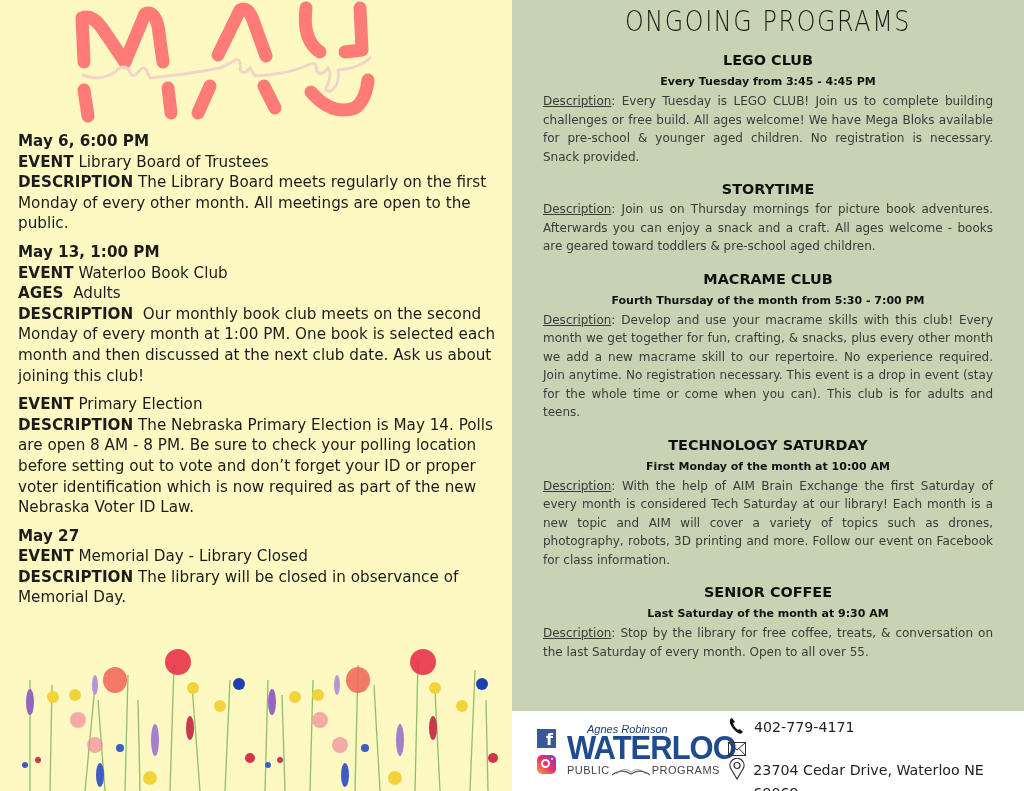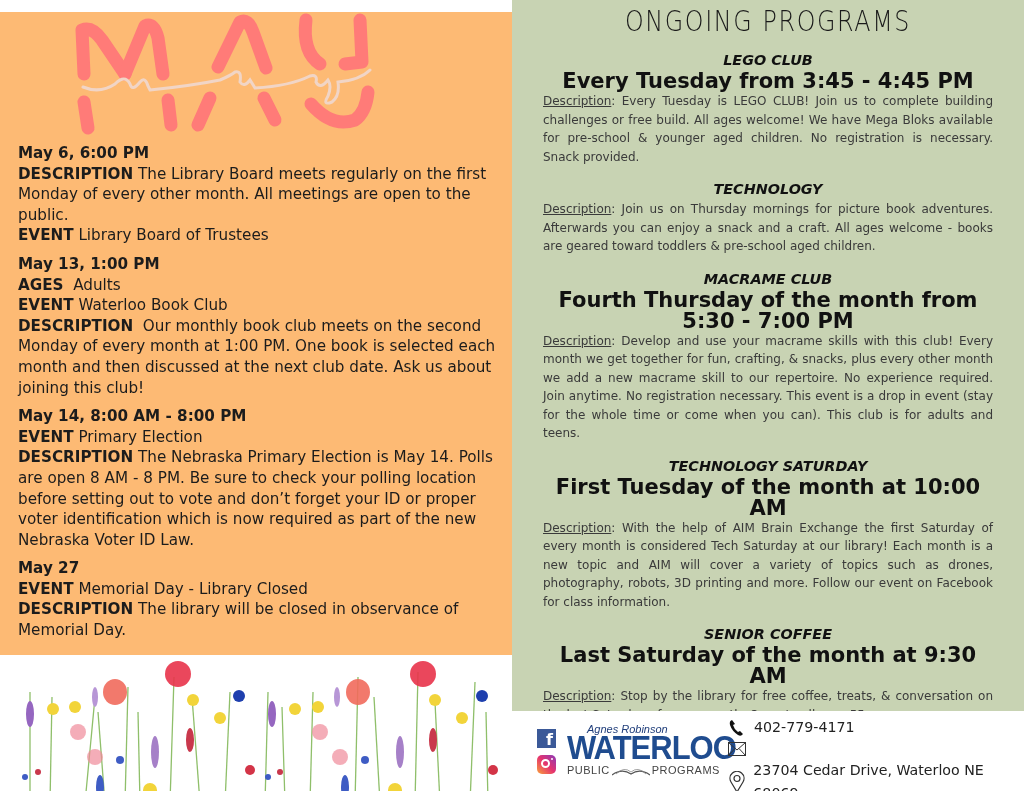--- a/index.html
+++ b/index.html
@@ -1,56 +1,56 @@
 <!DOCTYPE html>
 <html><head>
 <meta charset="utf-8">
 <style>
   * { box-sizing: border-box; margin: 0; padding: 0; }
   html, body { width: 1024px; height: 791px; background: #ffffff; overflow: hidden; }
   body { position: relative; font-family: "DejaVu Sans", "Liberation Sans", sans-serif; color: #1a1a1a; }
 
   
-  .left { position: absolute; left: 0; top: 12px; width: 512px; height: 643px; background: #fdba74; }
+  .left { position: absolute; left: 0; top: 0; width: 512px; height: 791px; background: #fef9c3; }
   .may-title { position: absolute; left: 70px; top: 0; width: 310px; height: 125px; }
   .events { position: absolute; left: 18px; top: 131px; width: 485px; font-size: 15.2px; line-height: 20.6px; color: #1c1c1c; }
   .event { margin-bottom: 8px; }
   .event .date { font-weight: bold; }
   .event .lbl { font-weight: bold; }
   .flowers { position: absolute; left: 10px; top: 640px; width: 492px; height: 151px; }
 
   
   .right { position: absolute; left: 512px; top: 0; width: 548px; height: 711px; background: #c8d3b3; padding-left: 48px; }
   .programs-title { position: absolute; left: 0; top: 4px; width: 512px; text-align: center;
     font-family: "DejaVu Sans", sans-serif; font-weight: 200; font-size: 29px; letter-spacing: 2px;
     color: #1a1a1a; transform: scaleX(0.82); transform-origin: center; }
   .programs { position: absolute; left: 31px; top: 50px; width: 450px; }
   .program { margin-bottom: 13px; }
-  .program .name { text-align: center; font-weight: bold; font-size: 14.4px; line-height: 21px; color: #111; font-style: italic; }
-  .program .when { text-align: center; font-weight: bold; font-size: 21px; line-height: 21px; color: #111; }
+  .program .name { text-align: center; font-weight: bold; font-size: 14.4px; line-height: 21px; color: #111; }
+  .program .when { text-align: center; font-weight: bold; font-size: 11px; line-height: 21px; color: #111; }
   .program .desc { font-size: 12px; line-height: 18.5px; color: #3a3a3a; text-align: justify; }
   .program .desc .dlabel { text-decoration: underline; }
 
   
   .footer { position: absolute; left: 512px; top: 711px; width: 512px; height: 80px; background: #fff; }
   .social { position: absolute; left: 25px; top: 18px; width: 20px; }
   .fb { width: 19px; height: 19px; background: #3b5998; color: #fff; font-weight: bold; font-size: 16px;
     line-height: 21px; text-align: right; padding-right: 3px; font-family: "DejaVu Sans", sans-serif; }
   .ig { width: 19px; height: 19px; margin-top: 7px; border-radius: 5px;
     background: linear-gradient(45deg, #f9a13a 0%, #e5336e 50%, #8a3ab9 100%); position: relative; }
   .ig::before { content: ""; position: absolute; left: 4px; top: 4px; width: 9px; height: 9px; border: 2px solid #fff; border-radius: 50%; box-sizing: border-box; }
   .ig::after { content: ""; position: absolute; right: 3px; top: 3px; width: 2px; height: 2px; background: #fff; border-radius: 50%; }
   .logo { position: absolute; left: 55px; top: 12px; width: 145px; height: 60px; }
   .logo .agnes { font-family: Liberation Sans, sans-serif; font-style: italic; font-size: 11px; color: #1f3d7a; margin-left: 20px; line-height: 12px; }
   .logo .waterloo { font-family: "Liberation Sans", sans-serif; font-weight: bold; font-size: 31px; color: #1f4c8f;
     letter-spacing: -1px; line-height: 28px; transform: scaleY(1.05); }
   .logo .pl { display: flex; align-items: center; font-family: "Liberation Sans", sans-serif; font-size: 11px; color: #444; letter-spacing: 0.5px; line-height: 14px; }
   .logo .pl .book { display: inline-block; width: 38px; height: 10px; margin: 0 2px; position: relative; }
   .contacts { position: absolute; left: 215px; top: 5px; font-size: 14.2px; line-height: 23px; color: #222; }
-  .contact { display: flex; align-items: center; }
+  .contact { display: flex; }
   .contact .ic { width: 20px; height: 20px; margin-right: 7px; display: inline-flex; align-items: center; justify-content: center; }
 </style>
 </head>
 <body>
 
 <div class="left">
   <svg class="may-title" viewBox="0 0 310 125">
     <g stroke="#ff7b78" stroke-width="13" fill="none" stroke-linecap="round" stroke-linejoin="round">
 
       <path d="M14 62 L12 18 Q22 14 32 28 L55 62"></path>
@@ -65,31 +65,30 @@
       <path d="M236 8 Q232 40 250 52"></path>
       <path d="M290 8 L292 50 L275 52"></path>
       <path d="M241 92 Q262 116 285 108 Q296 100 298 80"></path>
     </g>
     <path d="M13 75 Q30 82 45 72 Q55 62 60 72 Q62 80 70 70 Q75 64 78 74 L80 78 Q120 74 150 68 Q160 64 165 60 Q172 58 170 70 Q174 76 180 68 L185 76 Q220 74 240 64 Q248 62 246 70 Q250 78 258 68 Q262 74 258 84 Q252 94 262 90 Q270 84 268 70 Q290 68 300 58" stroke="#f1d5c6" stroke-width="3" fill="none" stroke-linecap="round"></path>
   </svg>
 
   <div class="events">
     <div class="event">
       <div class="date">May 6, 6:00 PM</div>
+      <div><span class="lbl">EVENT</span> <span>Library Board of Trustees</span></div>
       <div><span class="lbl">DESCRIPTION</span> <span>The Library Board meets regularly on the first Monday of every other month. All meetings are open to the public.</span></div>
-      <div><span class="lbl">EVENT</span> <span>Library Board of Trustees</span></div>
     </div>
     <div class="event">
       <div class="date">May 13, 1:00 PM</div>
+      <div><span class="lbl">EVENT</span> <span>Waterloo Book Club</span></div>
       <div><span class="lbl">AGES</span>&nbsp; <span>Adults</span></div>
-      <div><span class="lbl">EVENT</span> <span>Waterloo Book Club</span></div>
       <div><span class="lbl">DESCRIPTION</span>&nbsp; <span>Our monthly book club meets on the second Monday of every month at 1:00 PM. One book is selected each month and then discussed at the next club date. Ask us about joining this club!</span></div>
     </div>
     <div class="event">
-      <div class="date">May 14, 8:00 AM - 8:00 PM</div>
       <div><span class="lbl">EVENT</span> <span>Primary Election</span></div>
       <div><span class="lbl">DESCRIPTION</span> <span>The Nebraska Primary Election is May 14. Polls are open 8 AM - 8 PM. Be sure to check your polling location before setting out to vote and don’t forget your ID or proper voter identification which is now required as part of the new Nebraska Voter ID Law.</span></div>
     </div>
     <div class="event">
       <div class="date">May 27</div>
       <div><span class="lbl">EVENT</span> <span>Memorial Day - Library Closed</span></div>
       <div><span class="lbl">DESCRIPTION</span> <span>The library will be closed in observance of Memorial Day.</span></div>
     </div>
   </div>
 
@@ -159,31 +158,31 @@
 
 <div class="right">
   <div class="programs-title">ONGOING PROGRAMS</div>
   <div class="programs">
     <div class="program">
       <div class="name">LEGO CLUB</div>
       <div class="when">Every Tuesday from 3:45 - 4:45 PM</div>
       <div class="desc"><span class="dlabel">Description</span><span>: Every Tuesday is LEGO CLUB! Join us to complete building challenges or free build.  All ages welcome! We have Mega Bloks available for pre-school &amp; younger aged children. No registration is necessary. Snack provided.</span></div>
     </div>
     <div class="program">
-      <div class="name">TECHNOLOGY</div>
+      <div class="name">STORYTIME</div>
       <div class="desc"><span class="dlabel">Description</span><span>: Join us on Thursday mornings for picture book adventures. Afterwards you can enjoy a snack and a craft. All ages welcome - books are geared toward toddlers &amp; pre-school aged children.</span></div>
     </div>
     <div class="program">
       <div class="name">MACRAME CLUB</div>
       <div class="when">Fourth Thursday of the month from 5:30 - 7:00 PM</div>
       <div class="desc"><span class="dlabel">Description</span><span>: Develop and use your macrame skills with this club! Every month we get together for fun, crafting, &amp; snacks, plus every other month we add a new macrame skill to our repertoire. No experience required. Join anytime. No registration necessary.  This event is a drop in event (stay for the whole time or come when you can). This club is for adults and teens.</span></div>
     </div>
     <div class="program">
       <div class="name">TECHNOLOGY SATURDAY</div>
-      <div class="when">First Tuesday of the month at 10:00 AM</div>
+      <div class="when">First Monday of the month at 10:00 AM</div>
       <div class="desc"><span class="dlabel">Description</span><span>: With the help of AIM Brain Exchange the first Saturday of every month is considered Tech Saturday at our library!  Each month is a new topic and AIM will cover a variety of topics such as drones, photography, robots, 3D printing and more. Follow our event on Facebook for class information.</span></div>
     </div>
     <div class="program">
       <div class="name">SENIOR COFFEE</div>
       <div class="when">Last Saturday of the month at 9:30 AM</div>
       <div class="desc"><span class="dlabel">Description</span><span>: Stop by the library for free coffee, treats, &amp; conversation on the last Saturday of every month. Open to all over 55.</span></div>
     </div>
   </div>
 </div>
 

